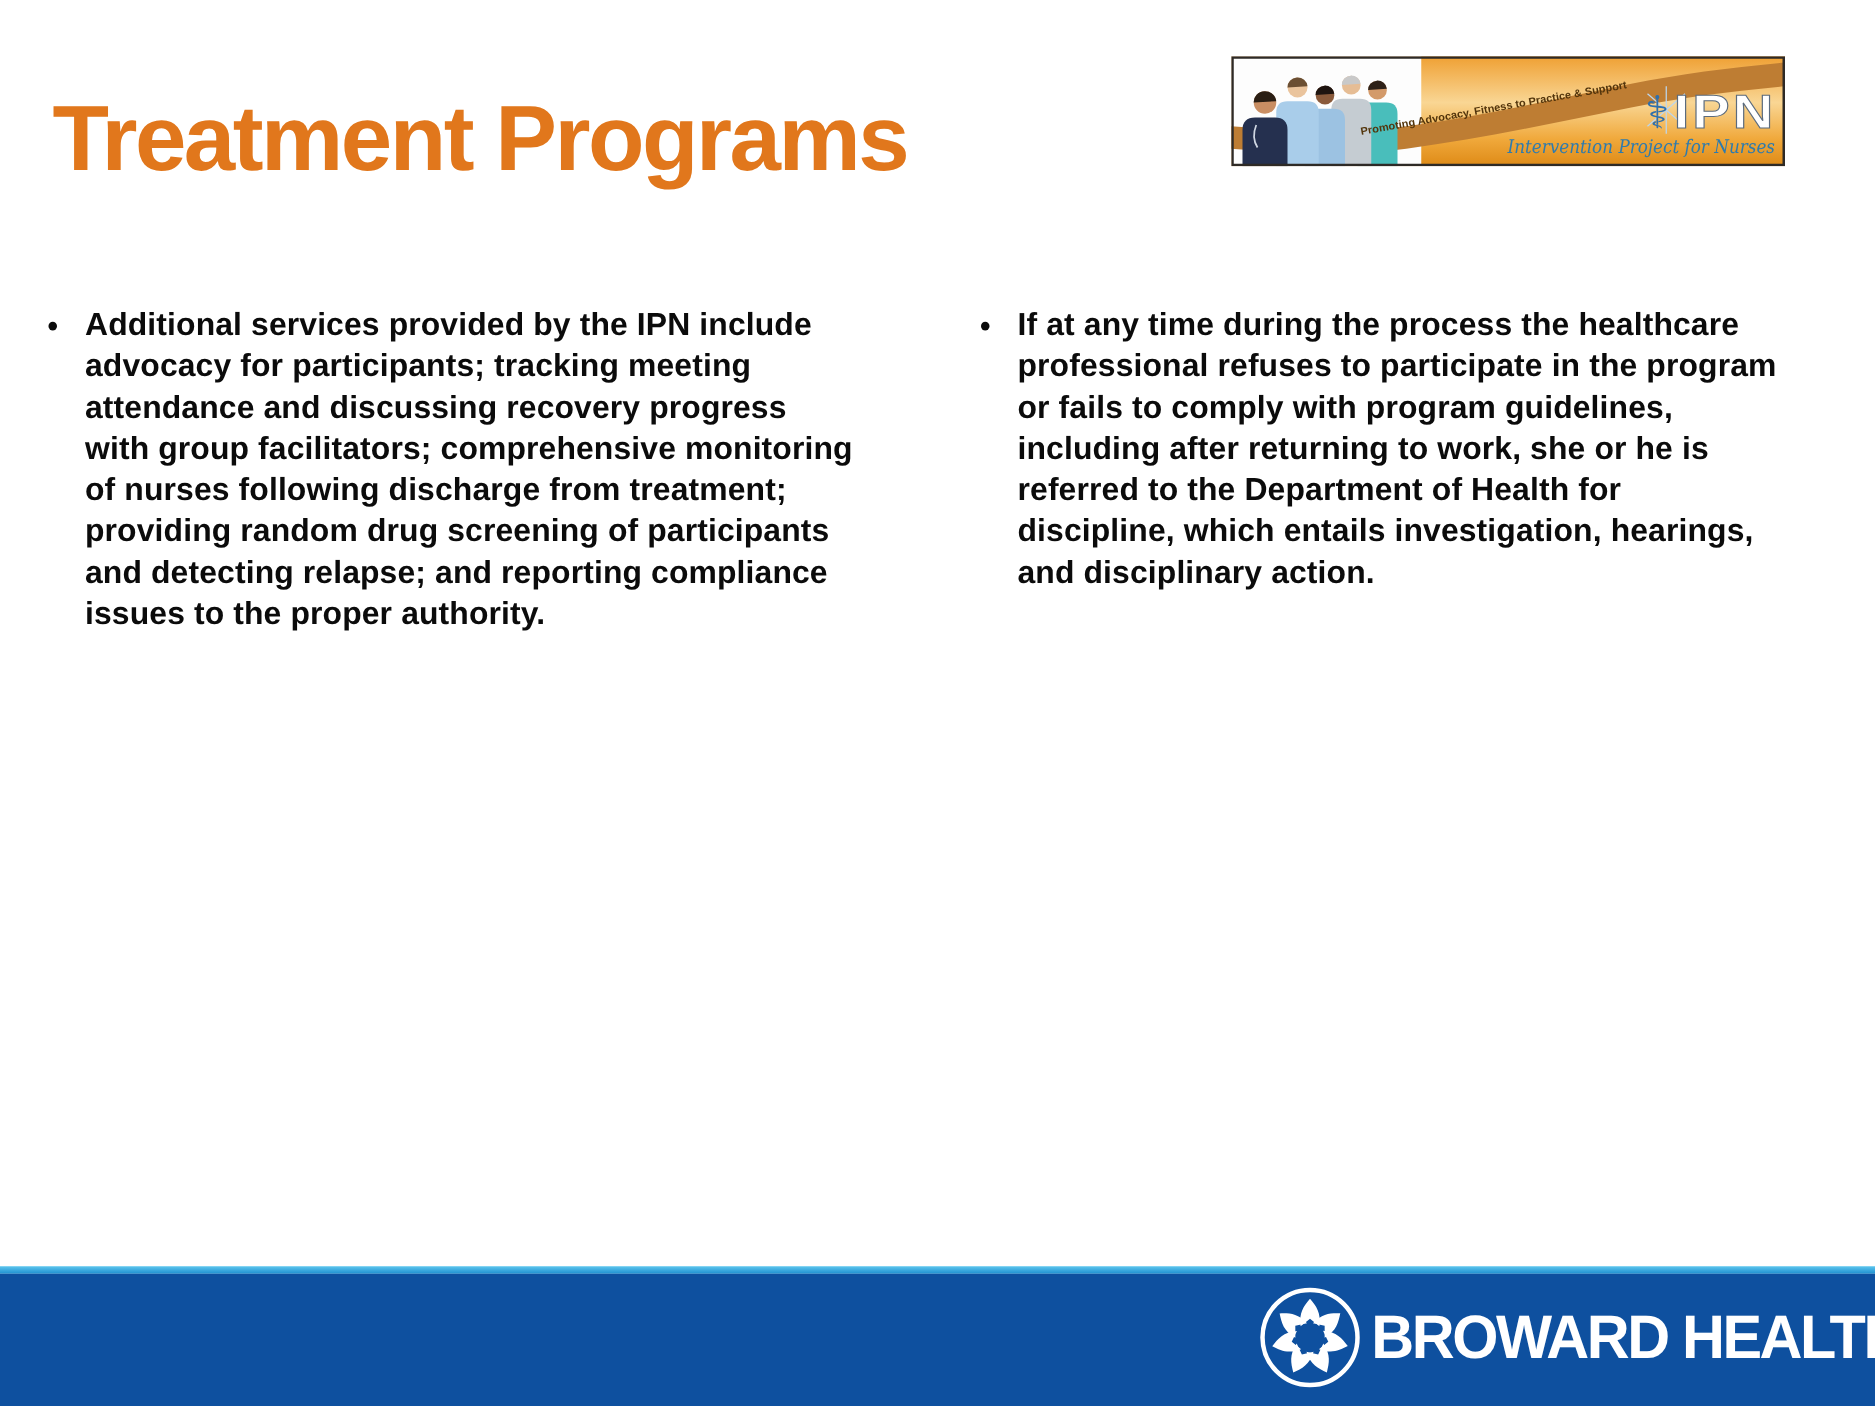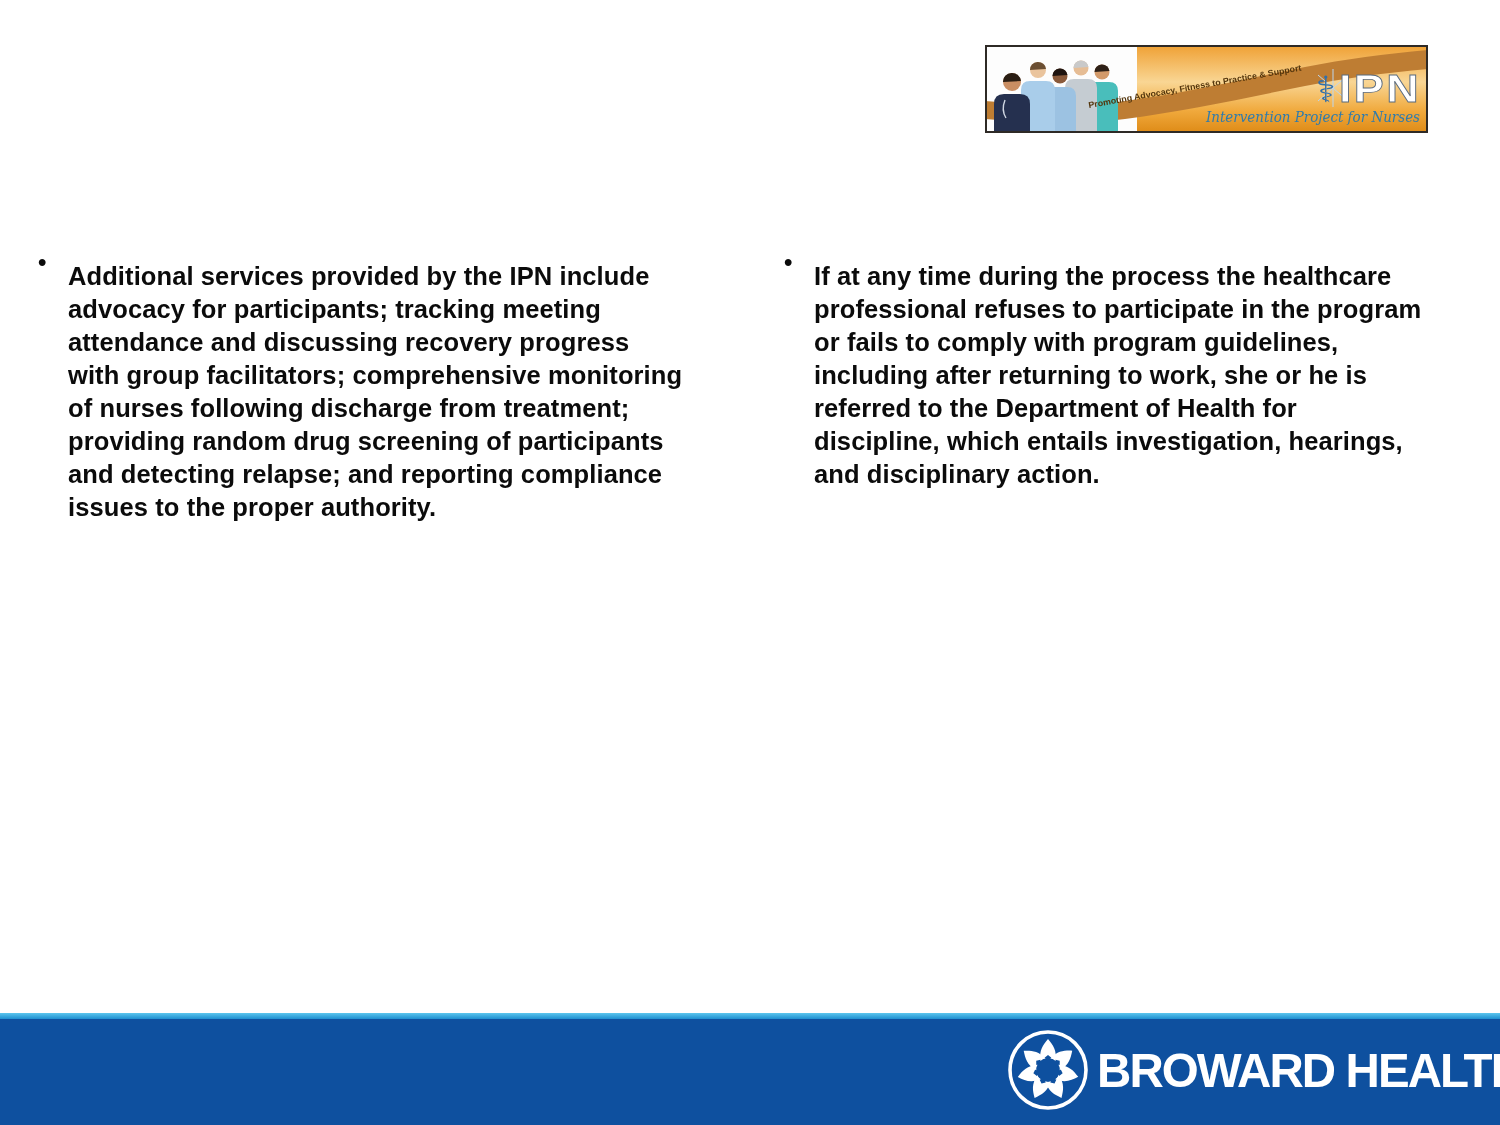--- a/index.html
+++ b/index.html
@@ -18,21 +18,21 @@
   }
   .col { position:absolute; top:244px; display:flex; }
   .col-left  { left:38px;  width:700px; }
   .col-right { left:784px; width:702px; }
   .bullet-marker {
     flex:0 0 30px; font-size:24px; font-weight:bold; line-height:33px;
     color:#0b0b0b; text-align:left; padding-top:1px;
   }
   .btext {
     flex:1; font-size:25.5px; font-weight:bold; line-height:33px;
-    color:#0b0b0b; white-space:pre-line; letter-spacing:0.1px;margin-top:16px;
+    color:#0b0b0b; white-space:pre-line; letter-spacing:0.1px;
   }
   .footer { position:absolute; left:0; top:1013px; width:1500px; height:112px; }
   .footer-stripe {
     height:6px; width:100%;
     background:linear-gradient(#5cc6ee, #1e8fd0);
   }
   .footer-bar {
     position:relative; height:106px; width:100%;
     background:#0E509F;
   }
@@ -46,20 +46,21 @@
     font-size:49px; font-weight:bold; color:#ffffff;
     letter-spacing:-2px; white-space:nowrap;
     transform:scaleX(0.97); transform-origin:left center;
   }
 </style>
 </head>
 <body>
 
 <div class="slide">
 
+  <div class="title">Treatment Programs</div>
 
   <div class="ipn-banner">
     <svg width="443" height="88" viewBox="0 0 443 88">
       <defs>
         <linearGradient id="gold" x1="0" y1="0" x2="0" y2="1">
           <stop offset="0" stop-color="#EFA033"></stop>
           <stop offset="0.42" stop-color="#F9D694"></stop>
           <stop offset="0.75" stop-color="#F0A93C"></stop>
           <stop offset="1" stop-color="#DE8A16"></stop>
         </linearGradient>

